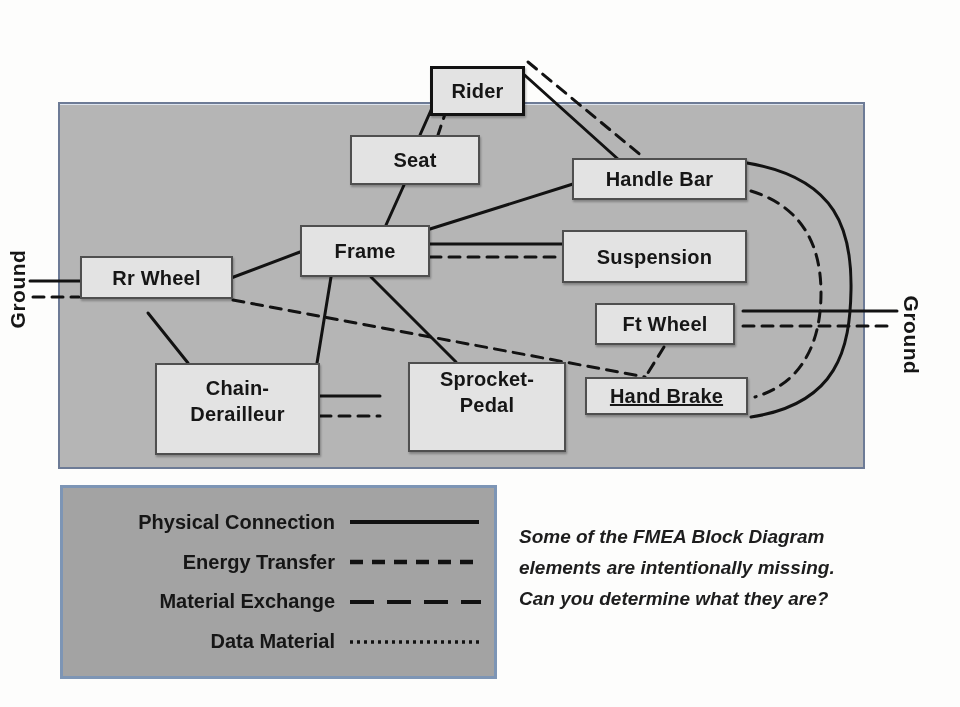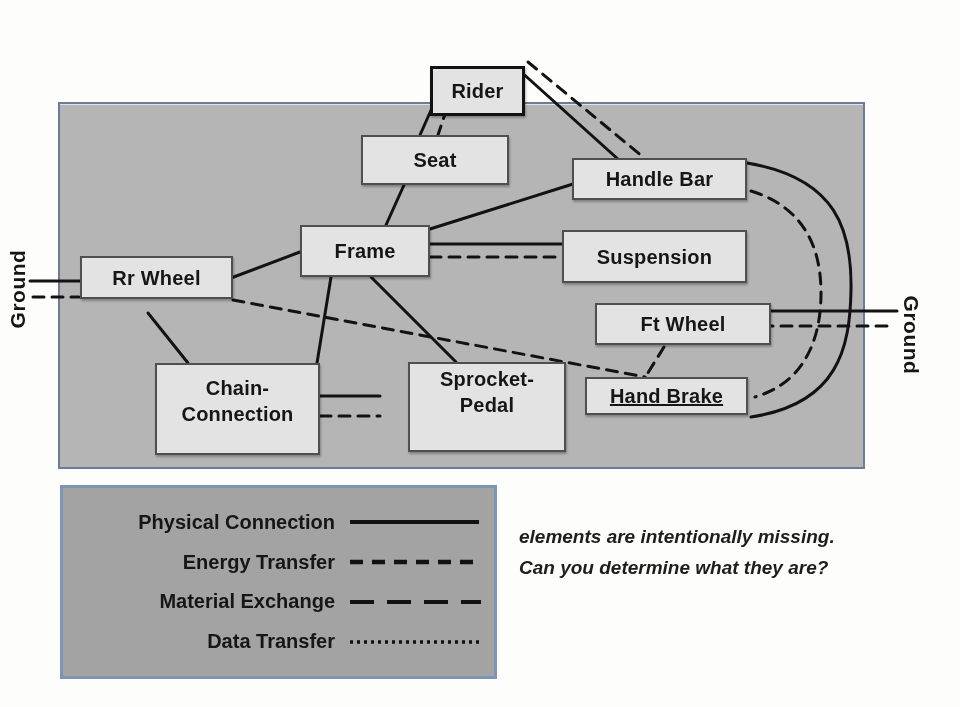--- a/index.html
+++ b/index.html
@@ -84,51 +84,51 @@
         <path d="M743,326 L889,326"></path>
         <path d="M751,191 C806,208 821,250 821,293 C821,337 806,382 755,397"></path>
       </g>
     </g>
   </svg>
 
   <div class="node thick" style="left:430px;top:22px;width:95px;height:50px;margin-top:44px;">
     <span>Rider</span>
   </div>
 
-  <div class="node" style="left:350px;top:135px;width:148px;height:50px;margin-left:11px;">
+  <div class="node" style="left:350px;top:135px;width:130px;height:50px;">
     <span>Seat</span>
   </div>
 
   <div class="node" style="left:572px;top:158px;width:175px;height:42px;">
     <span>Handle Bar</span>
   </div>
 
   <div class="node" style="left:300px;top:225px;width:130px;height:52px;">
     <span>Frame</span>
   </div>
 
   <div class="node" style="left:562px;top:230px;width:185px;height:53px;align-items:center;">
     <span>Suspension</span>
   </div>
 
   <div class="node" style="left:80px;top:256px;width:153px;height:43px;">
     <span>Rr Wheel</span>
   </div>
 
-  <div class="node" style="left:595px;top:303px;width:176px;height:42px;">
+  <div class="node" style="left:595px;top:303px;width:140px;height:42px;">
     <span>Ft Wheel</span>
   </div>
 
   <div class="node" style="left:585px;top:377px;width:163px;height:38px;text-decoration:underline;">
     <span>Hand Brake</span>
   </div>
 
   <div class="node" style="left:155px;top:363px;width:165px;height:92px;justify-content:flex-start;padding-top:10px;">
     <span>Chain-</span>
-    <span>Connection</span>
+    <span>Derailleur</span>
   </div>
 
   <div class="node" style="left:380px;top:362px;width:158px;height:90px;justify-content:flex-start;padding-top:2px;margin-left:28px;">
     <span>Sprocket-</span>
     <span>Pedal</span>
   </div>
 
   <div class="ground left">Ground</div>
   <div class="ground right">Ground</div>
 
@@ -145,25 +145,26 @@
         <line x1="3" y1="5" x2="134" y2="5" stroke="#121212" stroke-width="4.5" stroke-dasharray="13 9"></line>
       </svg>
     </div>
     <div class="legend-row">
       <span class="legend-label">Material  Exchange</span>
       <svg class="legend-line" width="135" height="10">
         <line x1="3" y1="5" x2="134" y2="5" stroke="#121212" stroke-width="4" stroke-dasharray="24 13"></line>
       </svg>
     </div>
     <div class="legend-row">
-      <span class="legend-label">Data Transfer</span>
+      <span class="legend-label">Data Material</span>
       <svg class="legend-line" width="135" height="10">
         <line x1="3" y1="5" x2="132" y2="5" stroke="#121212" stroke-width="3.5" stroke-dasharray="3 4"></line>
       </svg>
     </div>
   </div>
 
   <div class="note">
+    <div>Some of the FMEA Block Diagram</div>
     <div>elements are intentionally missing.</div>
     <div>Can you determine what they are?</div>
   </div>
 
 </div>
 
 </body></html>

